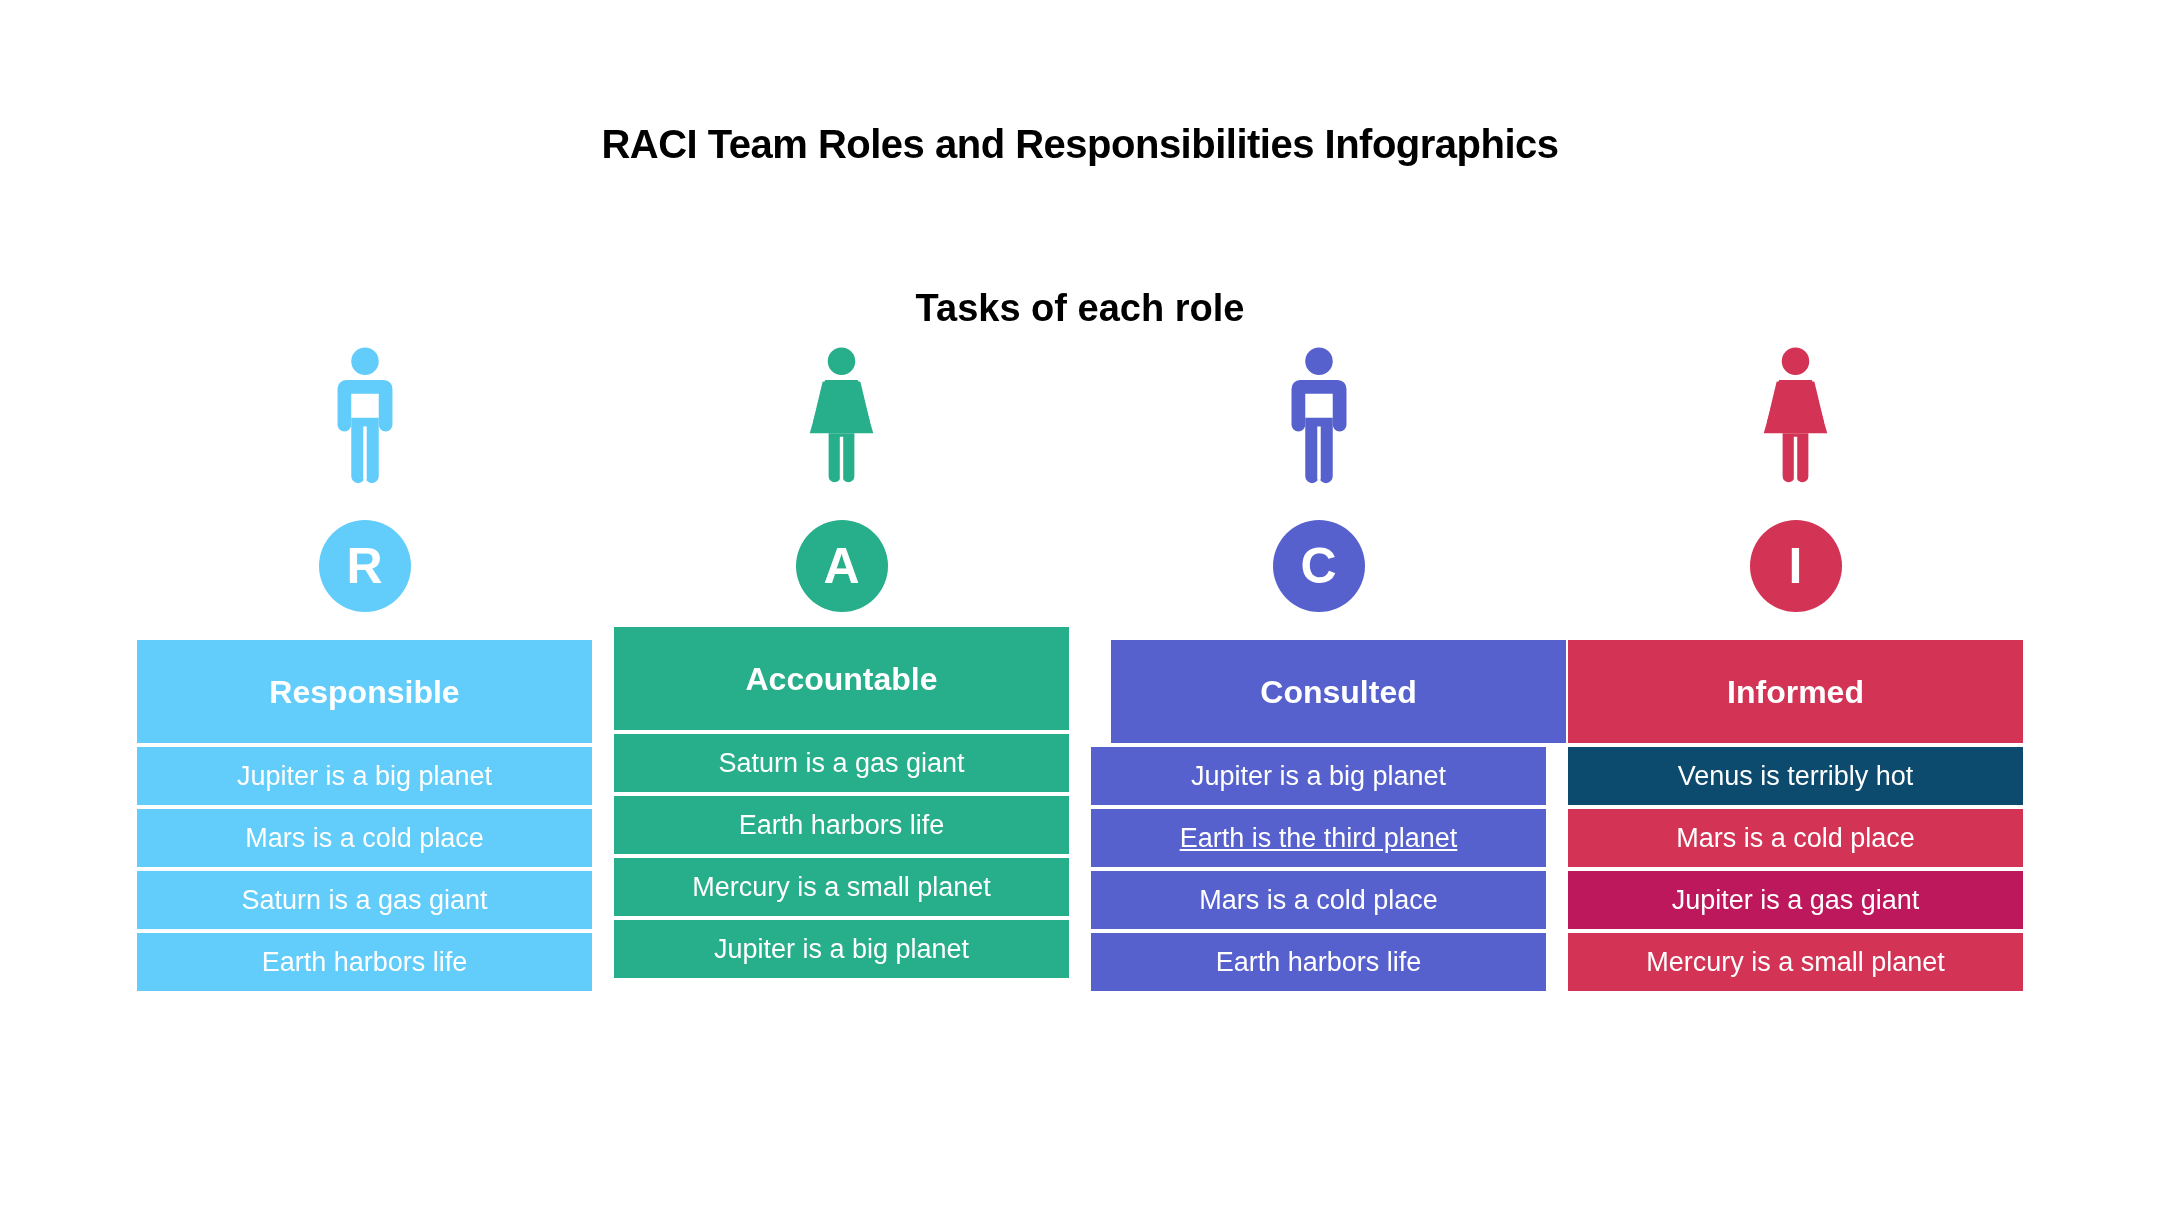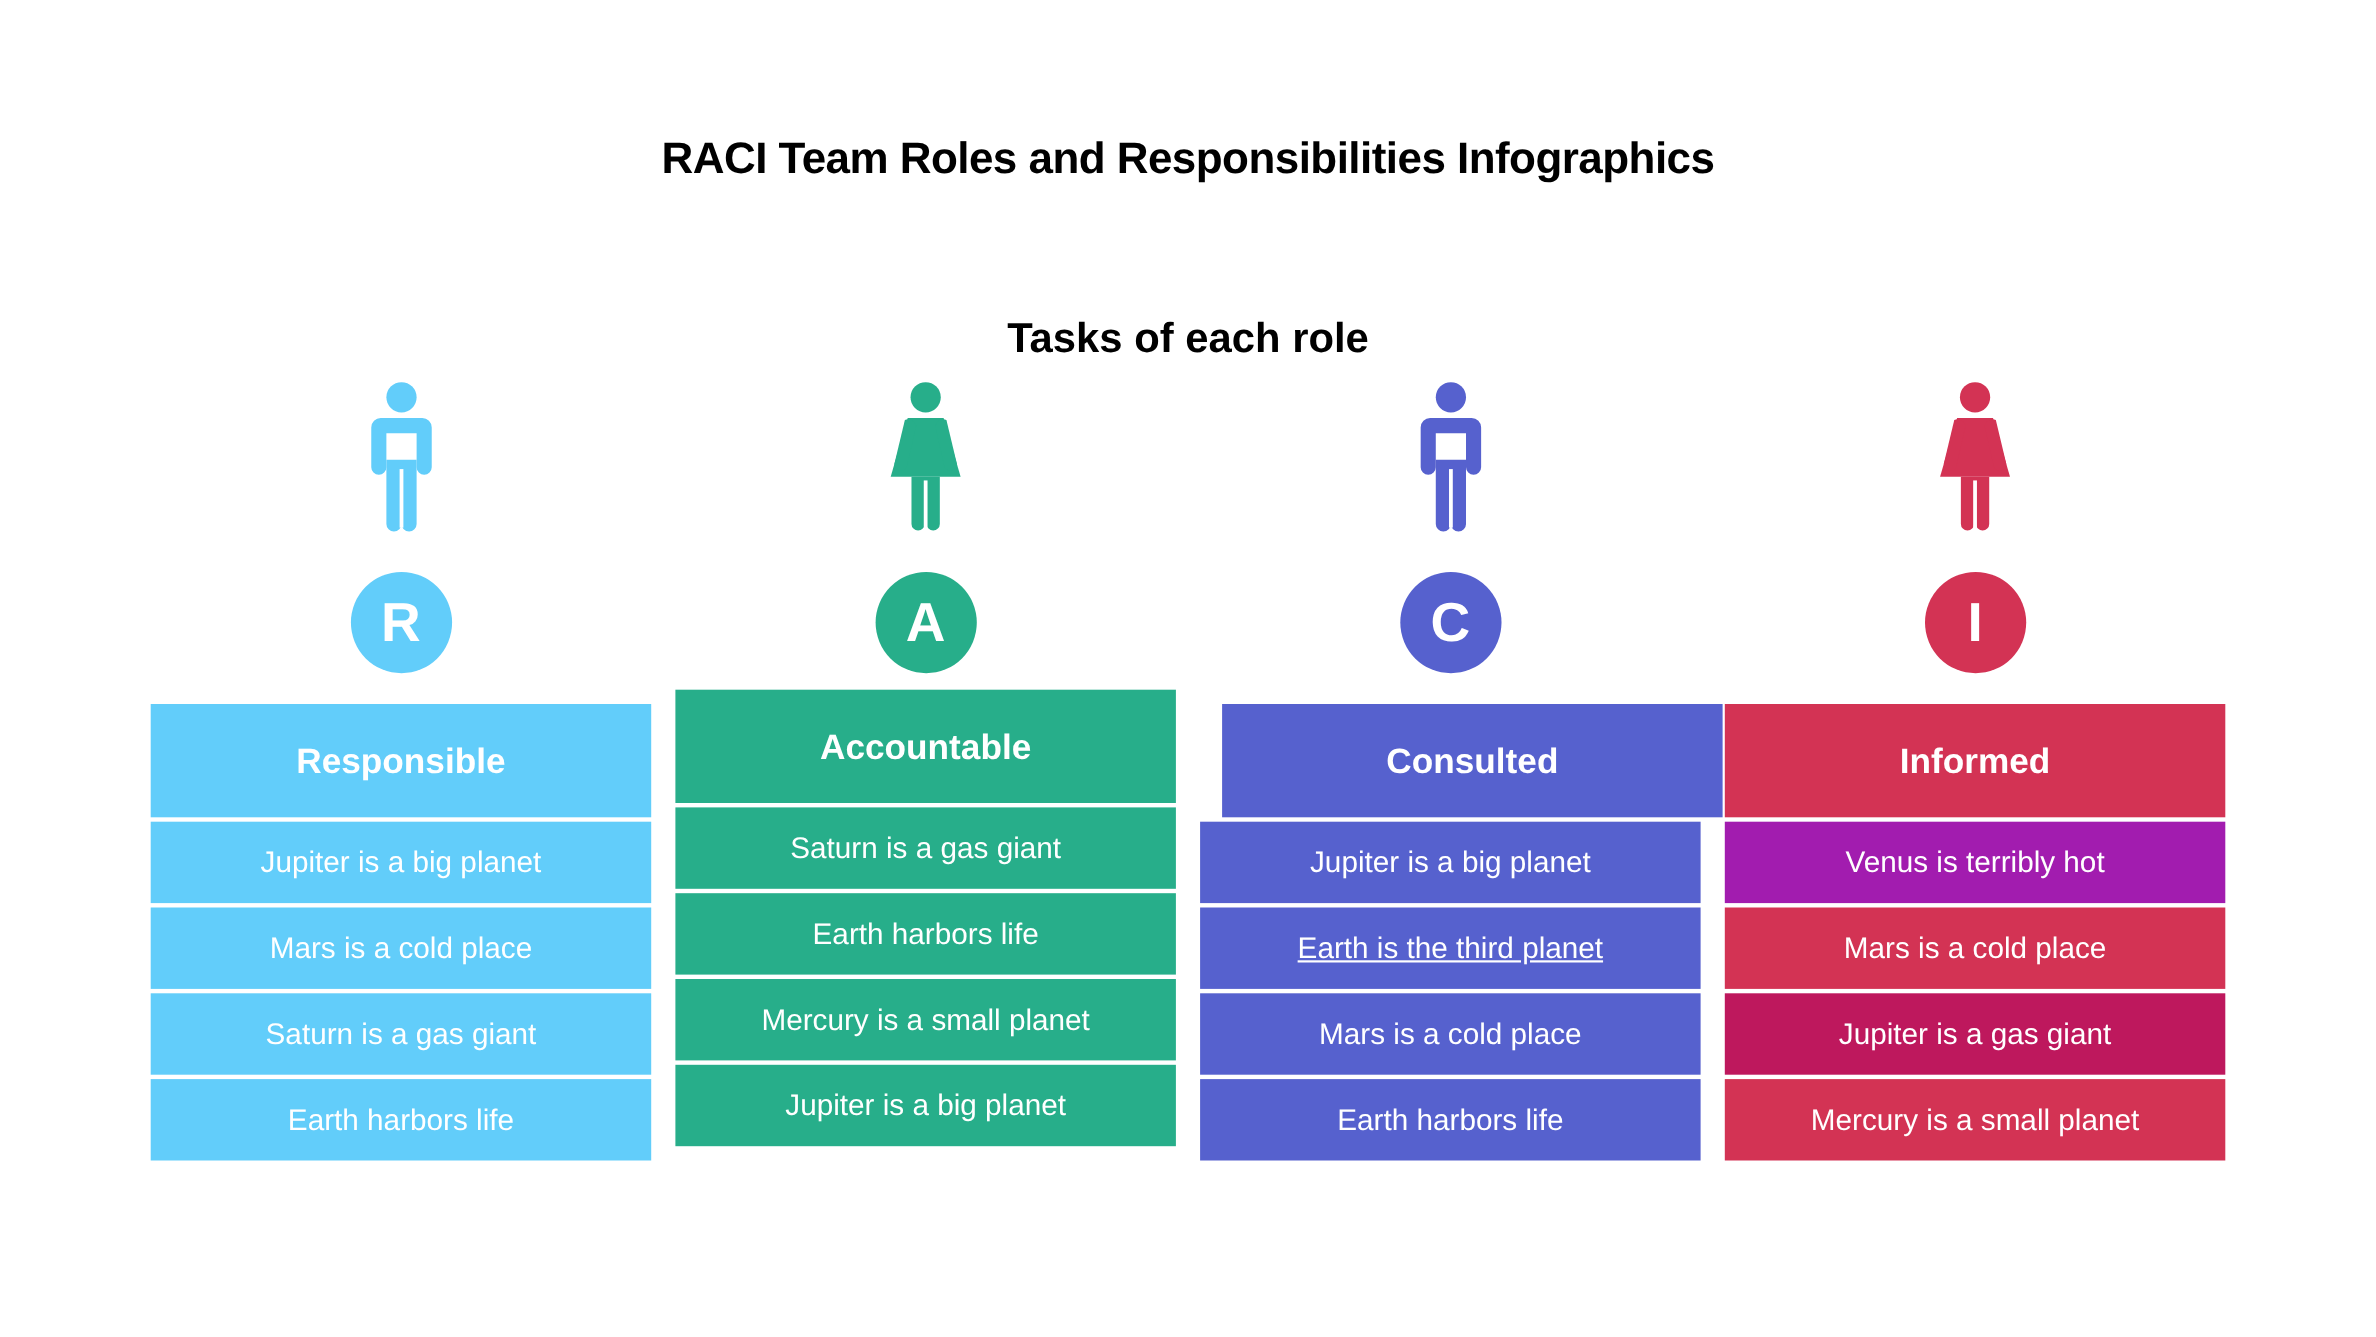--- a/index.html
+++ b/index.html
@@ -108,21 +108,21 @@
 
   
   .task-list {
     width: 455px;
     margin-top: 4px;
     display: flex;
     flex-direction: column;
   }
   .task-row {
     width: 455px;
-    height: 74px;
+    height: 58px;
     margin-bottom: 4px;
     display: flex;
     align-items: center;
     justify-content: center;
     color: #ffffff;
     font-size: 27px;
     line-height: 1;
     text-align: left;
   }
 </style>
@@ -199,21 +199,21 @@
             <path d="M36 42 h38 l18 62 h-74 z" fill="#D33354"></path>
             <path d="M33 44 a9 9 0 0 1 12 6 l-10 44 a7 7 0 0 1 -13 -4 z" fill="#D33354"></path>
             <path d="M77 44 a9 9 0 0 0 -12 6 l10 44 a7 7 0 0 0 13 -4 z" fill="#D33354"></path>
             <path d="M40 104 h30 v50 a7 7 0 0 1 -14 0 v-30 h-2 v30 a7 7 0 0 1 -14 0 z" fill="#D33354"></path>
             <rect x="53" y="108" width="4" height="52" fill="#ffffff"></rect>
           </svg>
         </div>
         <div class="badge" style="background: rgb(211, 51, 84);">I</div>
         <div class="col-header" style="background: rgb(211, 51, 84);">Informed</div>
         <div class="task-list">
-          <div class="task-row" style="background: #a21caf;">Venus is terribly hot</div>
+          <div class="task-row" style="background: #0c4a6e;">Venus is terribly hot</div>
           <div class="task-row" style="background: rgb(211, 51, 84);">Mars is a cold place</div>
           <div class="task-row" style="background: #be185d;">Jupiter is a gas giant</div>
           <div class="task-row" style="background: rgb(211, 51, 84);">Mercury is a small planet</div>
         </div>
       </div>
     </div>
 
 </div>
 
 </body></html>

